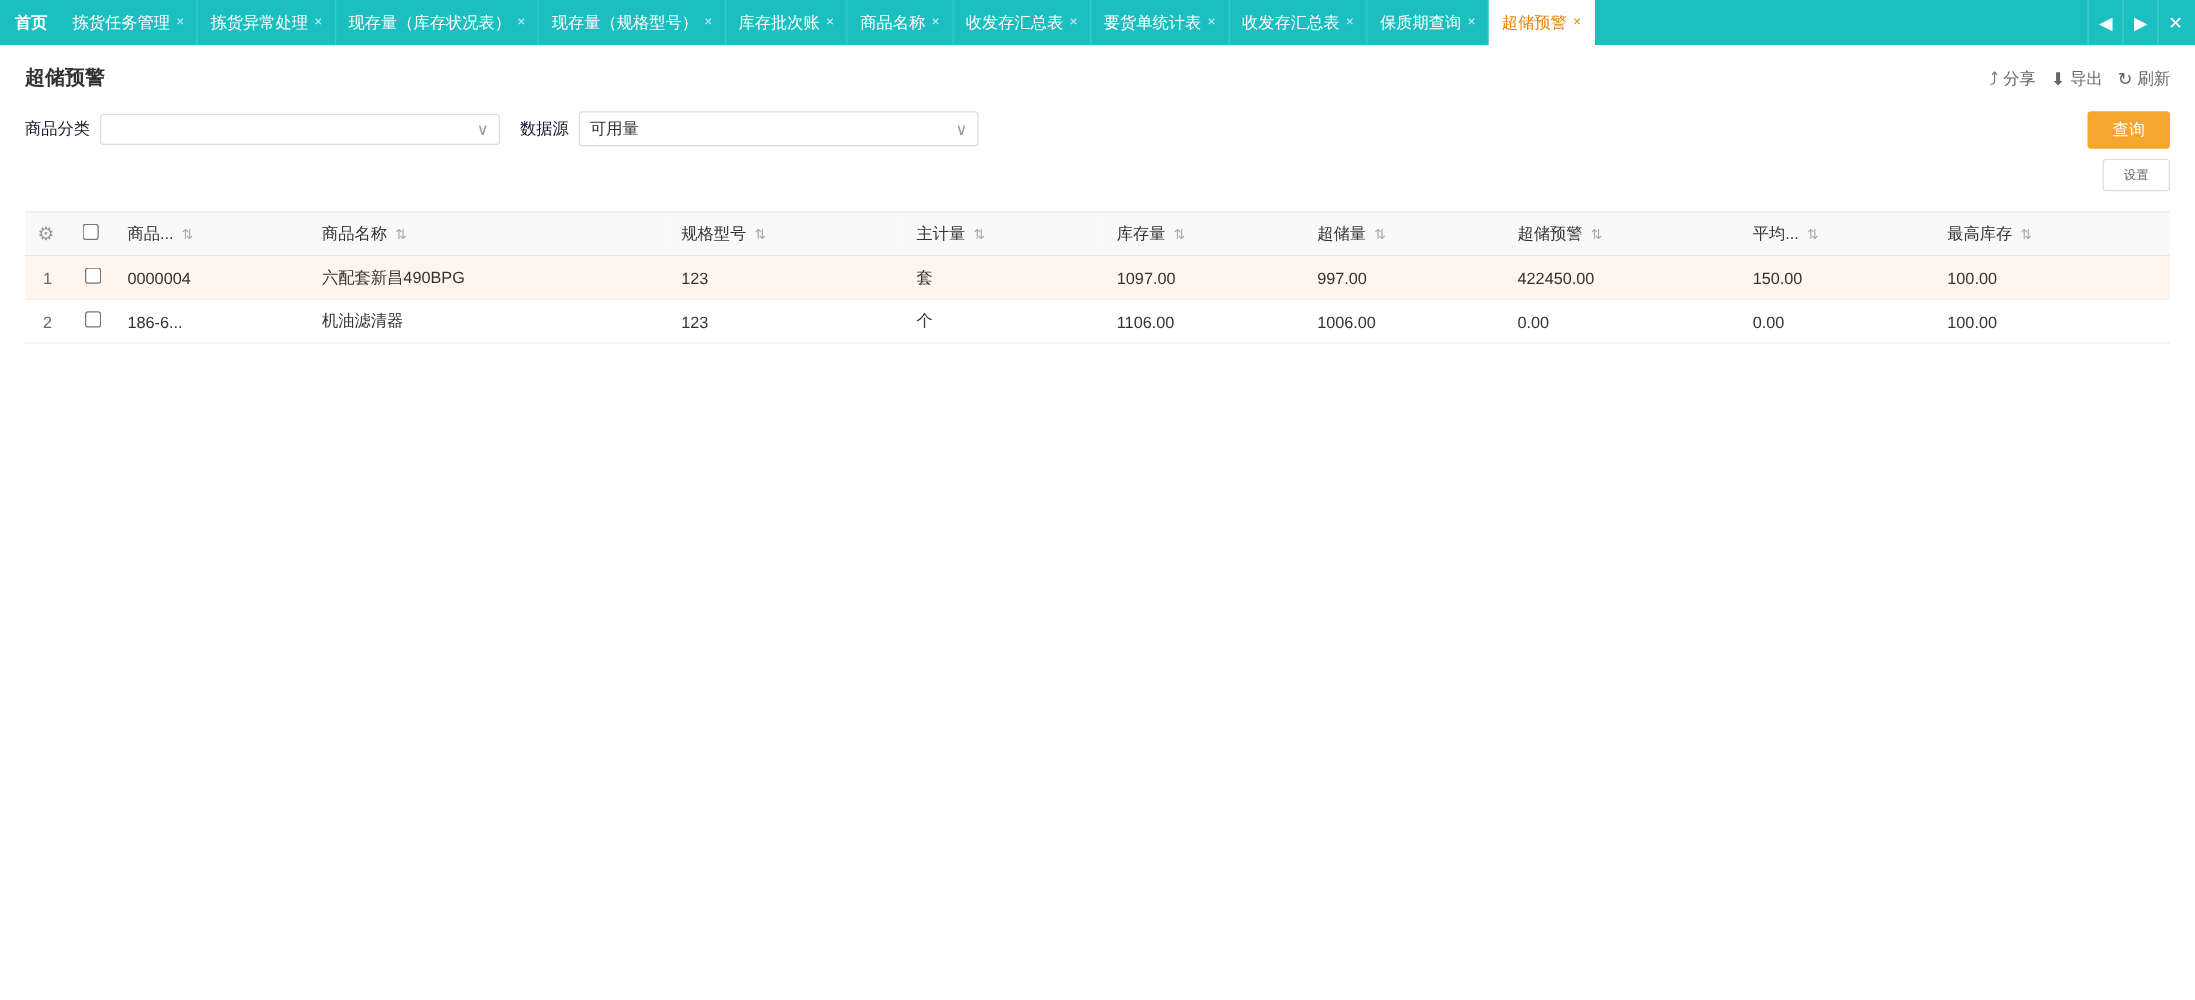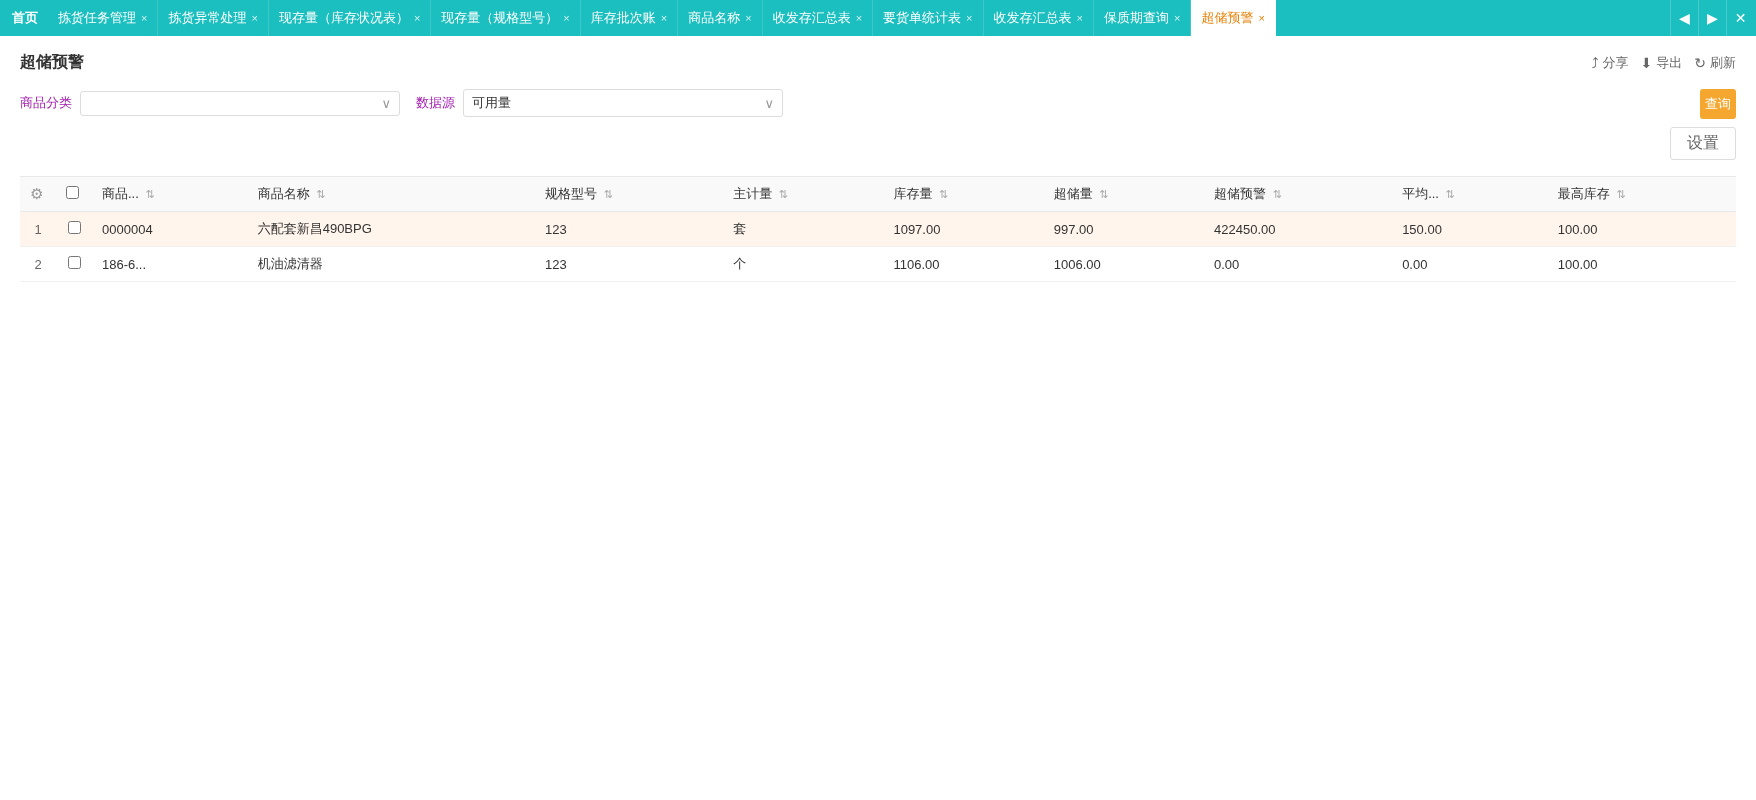--- a/index.html
+++ b/index.html
@@ -86,21 +86,21 @@
       border: none;
       padding: 0;
     }
     .action-btn .icon { font-size: 14px; }
     .filter-item {
       display: flex;
       align-items: center;
       gap: 8px;
     }
     .filter-label {
-      color: #a21caf;
+      color: #0f172a;
       white-space: nowrap;
       font-size: 13px;
     }
     .filter-select {
       display: flex;
       align-items: center;
       border: 1px solid #ddd;
       border-radius: 3px;
       padding: 4px 8px;
       min-width: 200px;
@@ -111,34 +111,34 @@
     }
     .filter-select .arrow { margin-left: auto; color: #999; }
 
     .filter-select-wide { min-width: 320px; }
 
     .btn-query {
       background: #f5a62e;
       color: #fff;
       border: none;
       border-radius: 3px;
-      padding: 6px 5px;
+      padding: 6px 20px;
       cursor: pointer;
       font-size: 13px;
       margin-left: auto;
     }
 
     .btn-settings {
       background: #fff;
       color: #666;
       border: 1px solid #ddd;
       border-radius: 3px;
       padding: 5px 16px;
       cursor: pointer;
-      font-size: 16px;
+      font-size: 10px;
     }
 
     
     .data-table {
       width: 100%;
       border-collapse: collapse;
       font-size: 13px;
     }
     .data-table th {
       background: #f9f9f9;

